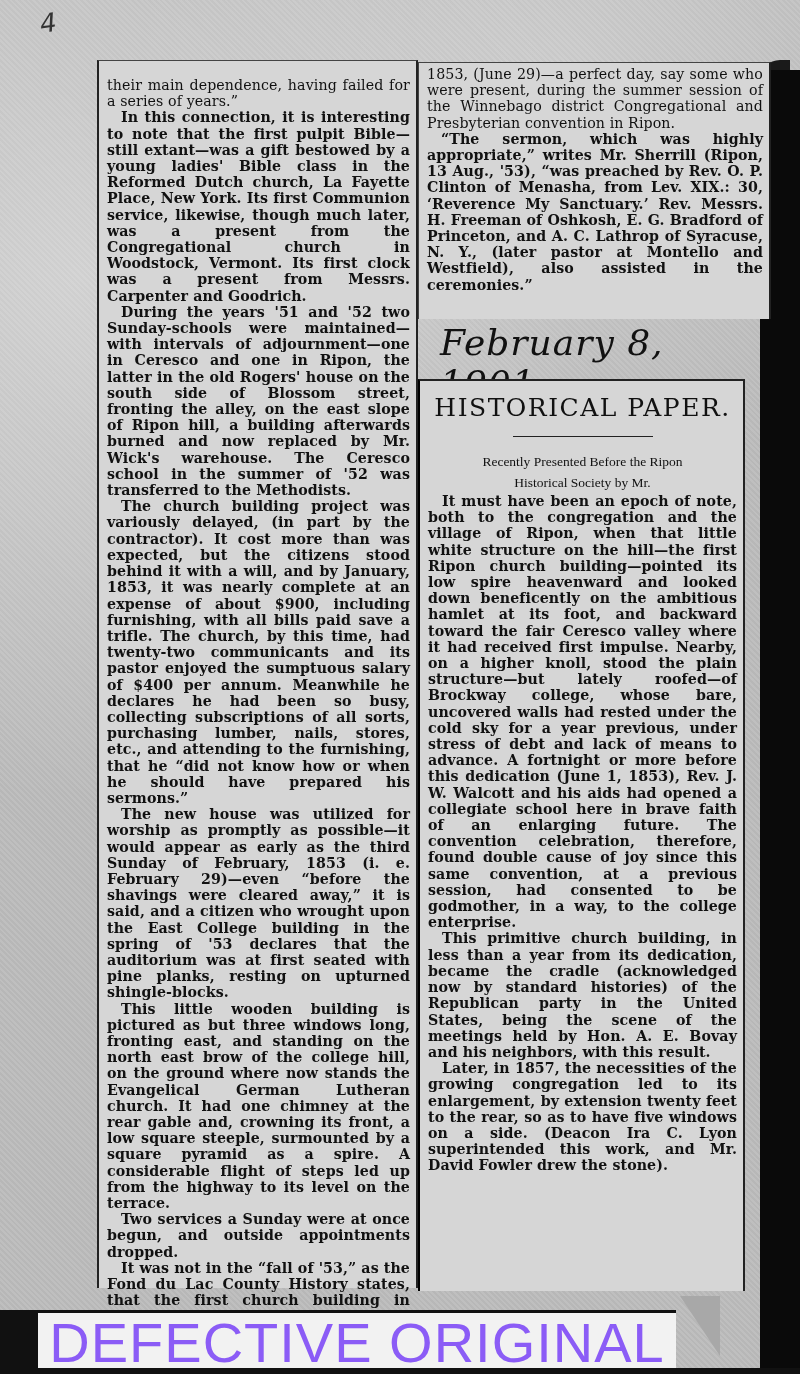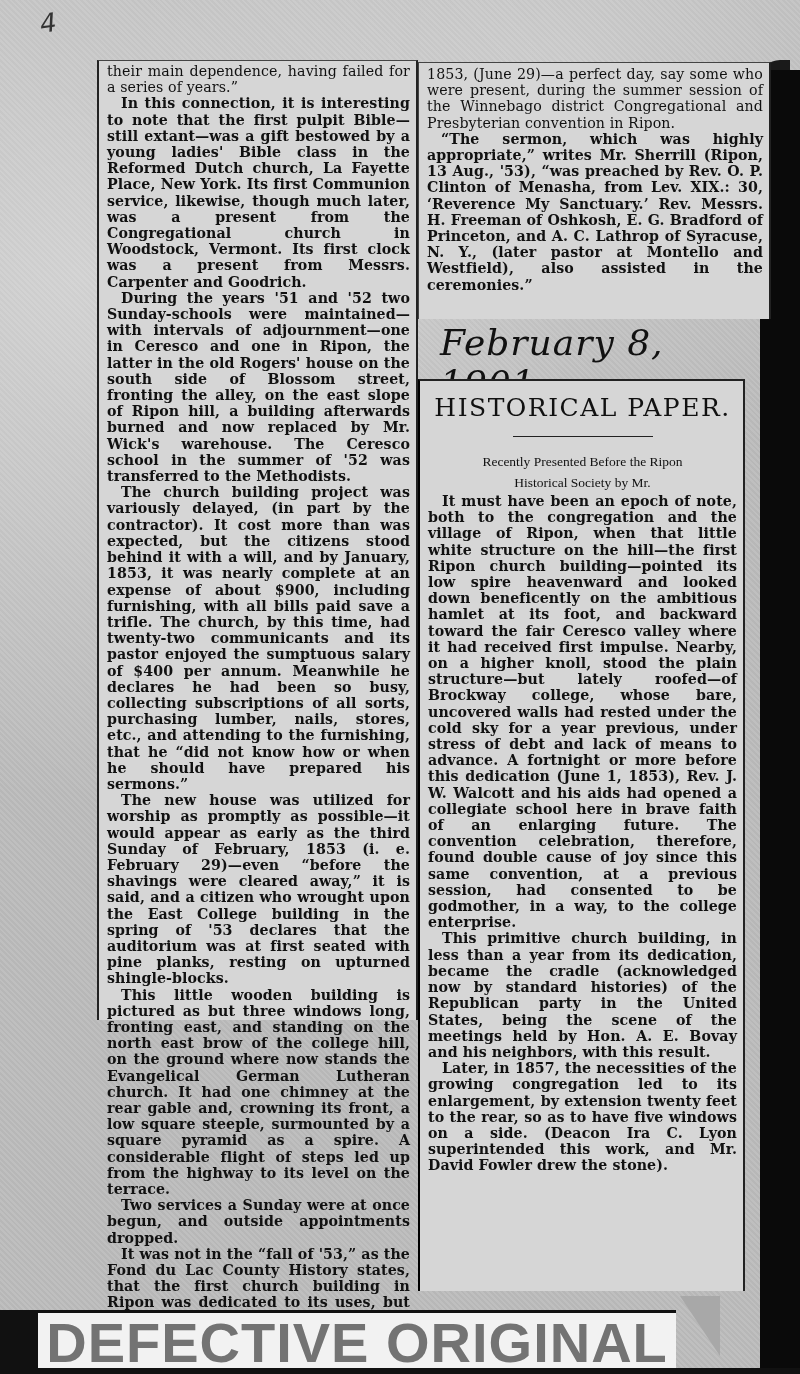--- a/index.html
+++ b/index.html
@@ -28,21 +28,21 @@
   .page-num {
     position: absolute; left: 40px; top: 8px;
     font-family: "DejaVu Sans", sans-serif; font-size: 26px; color: #333;
     transform: rotate(-8deg); font-style: italic;
   }
   .col {
     position: absolute; background: #d6d6d6;
     border-left: 2px solid #222; border-right: 2px solid #222;
     box-sizing: border-box;
   }
-  .col-left { left: 97px; top: 60px; width: 321px; height: 960px; border-top: 1px solid #444; padding: 2px 6px 0 8px; }
+  .col-left { left: 97px; top: 60px; width: 321px; height: 1228px; border-top: 1px solid #444; padding: 16px 6px 0 8px; }
   .col-right-top { left: 418px; top: 62px; width: 353px; height: 257px; border-left: 1px solid #444; border-top: 1px solid #444; padding: 3px 6px 16px 8px; }
   .col-right { left: 418px; top: 379px; width: 327px; height: 912px; border-top: 2px solid #222; border-left: 2px solid #000000; padding: 0 6px 0 8px; }
   .txt {
     font-size: 14.2px; line-height: 16.2px; text-align: justify; margin: 0;
     letter-spacing: 0.1px;
   }
   .txt p { margin: 0; }
   .txt p.ind { text-indent: 14px; font-weight: bold; }
   .handwritten {
     position: absolute; left: 440px; top: 322px; width: 300px; height: 56px;
@@ -57,22 +57,22 @@
   .subhead {
     font-family: Liberation Serif, serif; font-size: 13.5px; line-height: 21px;
     text-align: center;
   }
   .banner {
     position: absolute; left: 38px; top: 1310px; width: 638px; height: 58px;
     background: #f2f2f2; border-top: 3px solid #111; border-bottom: 3px solid #111;
     display: flex; align-items: center; justify-content: center;
   }
   .banner-text {
-    font-family: "Liberation Sans", sans-serif; font-weight: bold;
-    font-size: 56px; letter-spacing: 1px; color: #737373; white-space: nowrap;
+    font-family: "Liberation Sans", sans-serif; font-weight: normal;
+    font-size: 56px; letter-spacing: 1px; color: #8b5cf6; white-space: nowrap;
   }
   .banner-left-edge { position: absolute; left: 0; top: 1310px; width: 40px; height: 64px; background: #111; }
   .bottom-bar { position: absolute; left: 0; top: 1368px; width: 800px; height: 6px; background: #111; }
   .corner-tear {
     position: absolute; left: 680px; top: 1296px; width: 0; height: 0;
     border-left: 40px solid transparent; border-top: 60px solid #a8a8a8;
   }
 </style>
 </head>
 <body>

